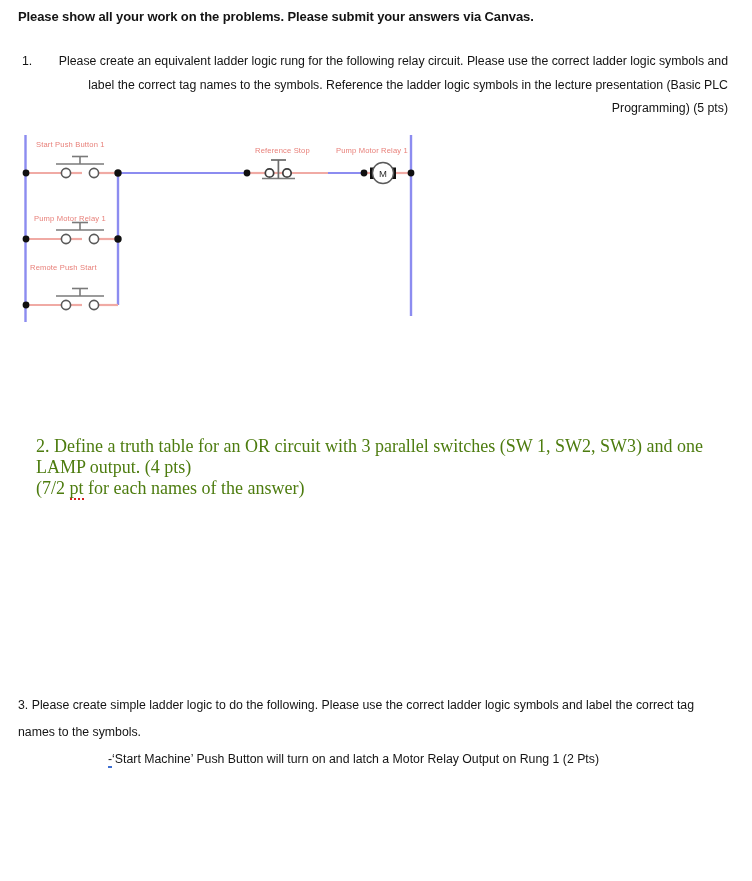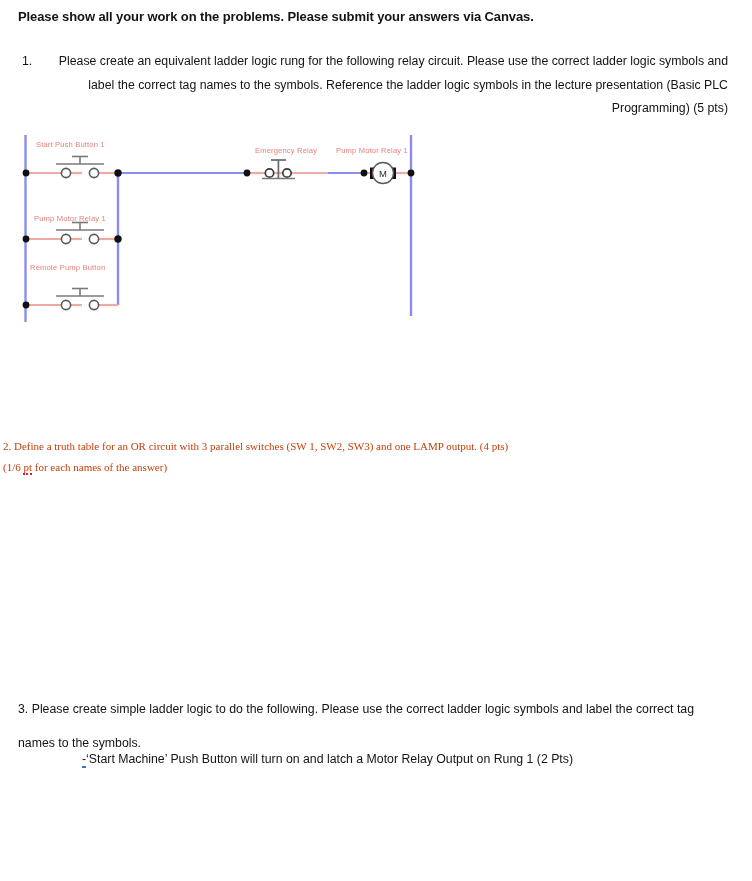--- a/index.html
+++ b/index.html
@@ -54,51 +54,51 @@
     line-height: 23.5px;
   }
   .q1-text {
     margin-left: 36px;
     display: block;
     text-align: right;
   }
 
   .q2-block {
     position: absolute;
-    left: 3px;
+    left: 36px;
     top: 436px;
     width: 712px;
     font-family: "Liberation Serif", serif;
-    font-size: 11px;
+    font-size: 18px;
     line-height: 21px;
-    color: #c2410c;
+    color: #4d7c0f;
   }
   .spell-error {
     text-decoration: none;
     border-bottom: 2px dotted #d42020;
     padding-bottom: 0px;
   }
 
   .q3-block {
     position: absolute;
     left: 18px;
     top: 692px;
     width: 712px;
     font-size: 12.3px;
-    line-height: 34px;
+    line-height: 27px;
     color: #141414;
   }
   .q3-sub {
     position: absolute;
     left: 82px;
     font-size: 12.3px;
     line-height: 16px;
     color: #141414;
   }
-  .q3-sub.a { top: 751px; }
+  .q3-sub.a { top: 751px; margin-left: 26px; }
   .q3-sub.b { top: 785px; }
   .grammar-mark {
     border-bottom: 2px double #3f6fd0;
     padding-bottom: 0px;
   }
 
   
   .circuit {
     position: absolute;
     left: 0px;
@@ -126,22 +126,22 @@
 
   <div class="q1-block">
     <span class="q1-num">1.</span>
     <span class="q1-text">Please create an equivalent ladder logic rung for the following relay circuit.  Please use the correct ladder logic symbols and label the correct tag names to the symbols.  Reference the ladder logic symbols in the lecture presentation (Basic PLC Programming) (5 pts)</span>
   </div>
 
   <div class="circuit">
 
     <span class="tag-label" style="left:36px; top:14px;">Start Push Button 1</span>
     <span class="tag-label" style="left:34px; top:88px;">Pump Motor Relay 1</span>
-    <span class="tag-label" style="left:30px; top:137px;">Remote Pump Button</span>
-    <span class="tag-label" style="left:255px; top:20px;">Emergency Relay</span>
+    <span class="tag-label" style="left:30px; top:137px;">Remote Push Start</span>
+    <span class="tag-label" style="left:255px; top:20px;">Reference Stop</span>
     <span class="tag-label" style="left:336px; top:20px;">Pump Motor Relay 1</span>
 
     <svg width="460" height="205" viewBox="0 0 460 205">
 
       <line x1="25.5" y1="9" x2="25.5" y2="196" stroke="#8c8cf0" stroke-width="2.4"></line>
       <line x1="411" y1="9" x2="411" y2="190" stroke="#8c8cf0" stroke-width="2.4"></line>
       <line x1="118" y1="47" x2="118" y2="179" stroke="#8c8cf0" stroke-width="2.4"></line>
 
       <line x1="26" y1="47" x2="62" y2="47" stroke="#f0aaa4" stroke-width="2.2"></line>
 
@@ -220,21 +220,21 @@
 
     </svg>
   </div>
 
   <div class="q2-block">
     <div>
       <span>2.</span>
       <span>Define a truth table for an OR circuit with 3 parallel switches (SW 1, SW2, SW3) and one LAMP output. (4 pts)</span>
     </div>
     <div>
-      <span>(1/6 </span><span class="spell-error">pt</span><span> for each names of the answer)</span>
+      <span>(7/2 </span><span class="spell-error">pt</span><span> for each names of the answer)</span>
     </div>
   </div>
 
   <div class="q3-block">
     <span>3.</span>
     <span>Please create simple ladder logic to do the following.  Please use the correct ladder logic symbols and label the correct tag names to the symbols.</span>
   </div>
 
   <div class="q3-sub a">
     <span class="grammar-mark">-</span><span>‘Start Machine’ Push Button will turn on and latch a Motor Relay Output on Rung 1 (2 Pts)</span>

